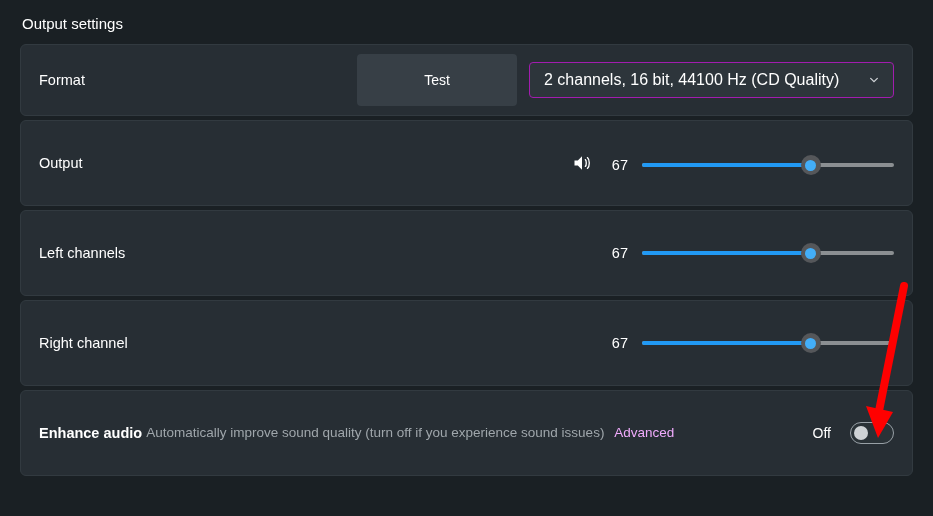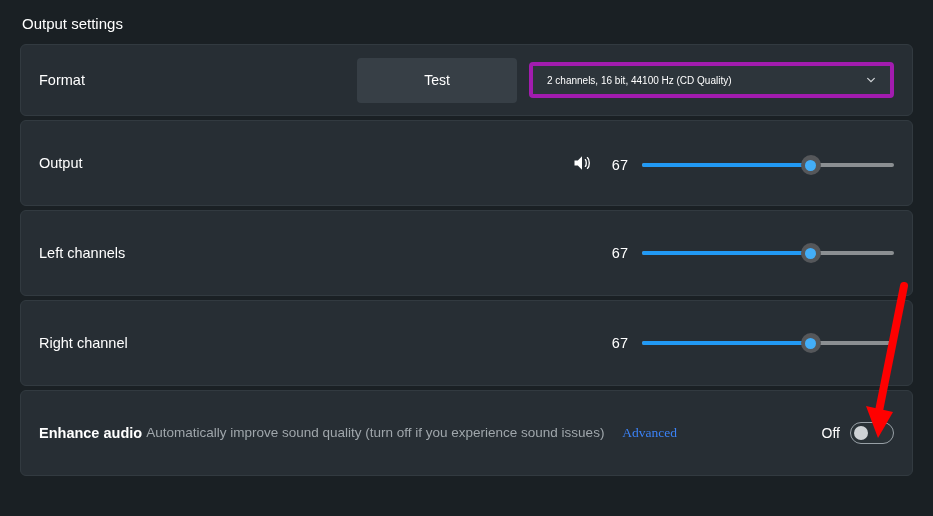--- a/index.html
+++ b/index.html
@@ -32,38 +32,38 @@
       min-height: 72px;
     }
     .card.tall { min-height: 86px; }
     .card-label { font-size: 14.5px; color: #ffffff; }
     .card-right { display: flex; align-items: center; gap: 12px; }
     .btn-test {
       background: #373f46;
       border: none;
       color: #fff;
       width: 160px;
-      height: 45px;
+      height: 52px;
       border-radius: 4px;
       font-size: 14px;
       cursor: pointer;
       text-align: center;
     }
     .dropdown {
       background: #2d353b;
-      border: 4px solid #a21caf;
+      border: 1px solid #a21caf;
       border-radius: 4px;
       height: 36px;
       width: 365px;
       display: flex;
       align-items: center;
       justify-content: space-between;
       padding: 0 14px;
       cursor: pointer;
-      font-size: 10px;
+      font-size: 16px;
     }
     .chev { width: 10px; height: 10px; }
     .ctl-group { display: flex; align-items: flex-end; gap: 14px; }
     .vol-icon { width: 20px; height: 20px; display:flex; align-items:center; justify-content:center; }
     .val { font-size: 14.5px; min-width: 22px; text-align: right; }
     .slider {
       position: relative;
       width: 252px;
       height: 16px;
       display: flex;
@@ -99,22 +99,22 @@
     .thumb::after {
       content: "";
       width: 11px;
       height: 11px;
       border-radius: 50%;
       background: #43aef8;
     }
     .enhance-left { display:flex; flex-direction:row; gap:4px; }
     .enhance-title { font-weight:600; font-size:14.5px; }
     .enhance-sub { font-size:13.5px; color:#9fa6ab; }
-    .link { color:#3b82f6; cursor:pointer; margin-left:14px;font-family:Liberation Serif, serif; }
-    .toggle-wrap { display:flex; align-items:center; gap:10px; }
+    .link { color:#f0abfc; cursor:pointer; margin-left:6px; }
+    .toggle-wrap { display:flex; align-items:center; gap:19px; }
     .toggle-label { font-size:14px; }
     .toggle {
       width: 44px;
       height: 22px;
       border-radius: 11px;
       border: 1px solid #98a0a6;
       background: #2a3237;
       position: relative;
       cursor: pointer;
     }

